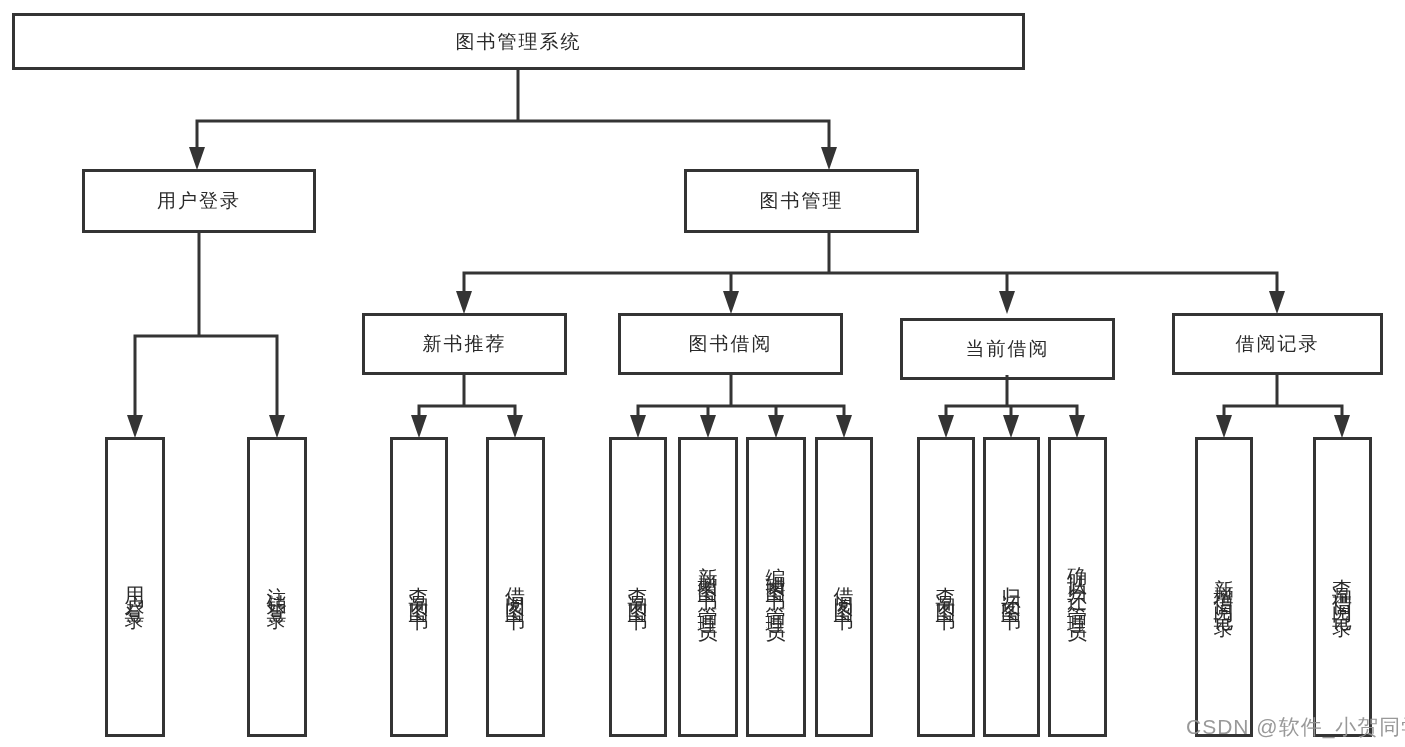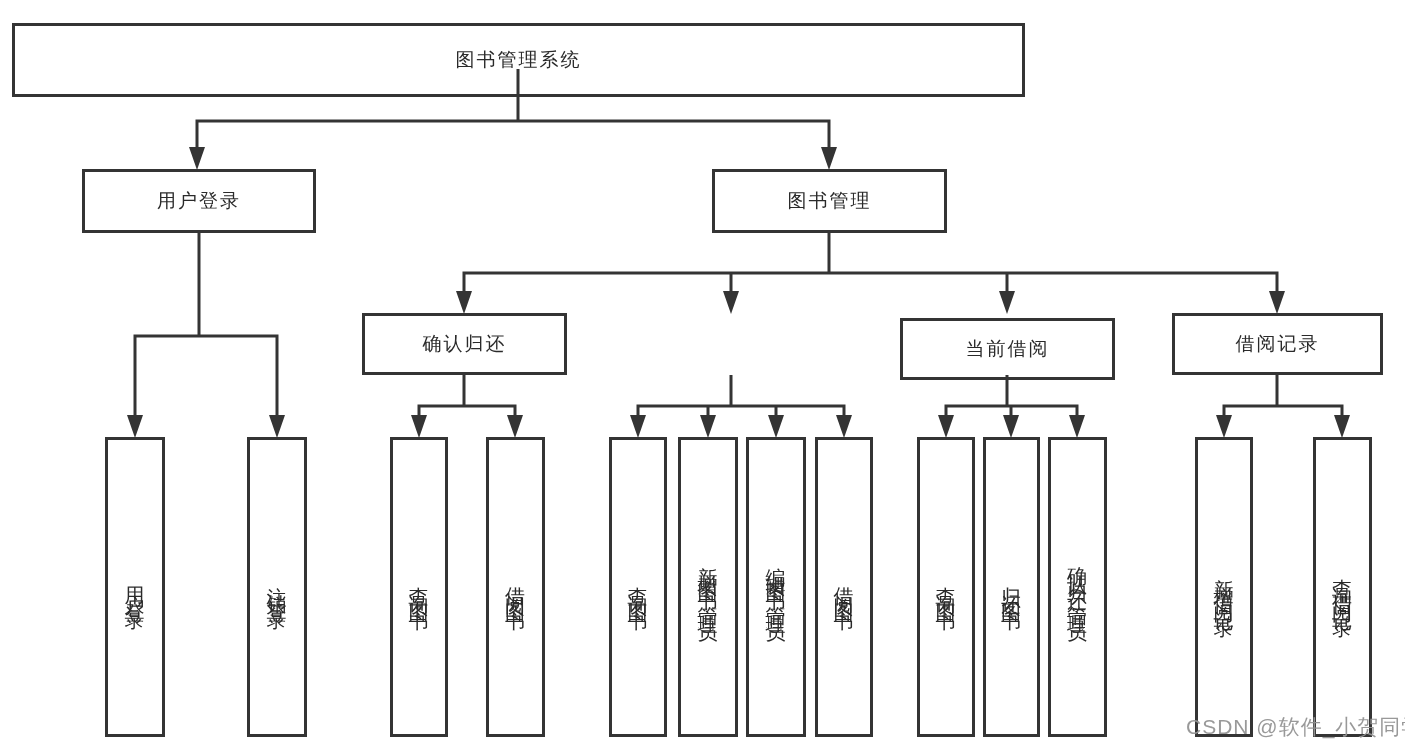--- a/index.html
+++ b/index.html
@@ -27,33 +27,36 @@
     position:absolute; left:1186px; top:713px; z-index:5;
     font-size:21px; color:rgba(148,148,148,0.95); letter-spacing:1px;
     white-space:nowrap;
   }
 </style>
 </head>
 <body>
 
 <div class="canvas">
 
-  <div class="box h" style="left:12px;top:23px;width:1013px;height:74px">
+  <div class="box h" style="left:12px;top:13px;width:1013px;height:57px">
     <span>图书管理系统</span>
   </div>
 
   <div class="box h" style="left:82px;top:169px;width:234px;height:64px">
     <span>用户登录</span>
   </div>
-  <div class="box h" style="left:712px;top:169px;width:235px;height:64px">
+  <div class="box h" style="left:684px;top:169px;width:235px;height:64px">
     <span>图书管理</span>
   </div>
 
   <div class="box h" style="left:362px;top:313px;width:205px;height:62px">
-    <span>确认归还</span>
+    <span>新书推荐</span>
+  </div>
+  <div class="box h" style="left:618px;top:313px;width:225px;height:62px">
+    <span>图书借阅</span>
   </div>
   <div class="box h" style="left:900px;top:318px;width:215px;height:62px">
     <span>当前借阅</span>
   </div>
   <div class="box h" style="left:1172px;top:313px;width:211px;height:62px">
     <span>借阅记录</span>
   </div>
 
   <div class="box v" style="left:105px;top:437px;width:60px;height:300px">
     <span>用户登录</span>

